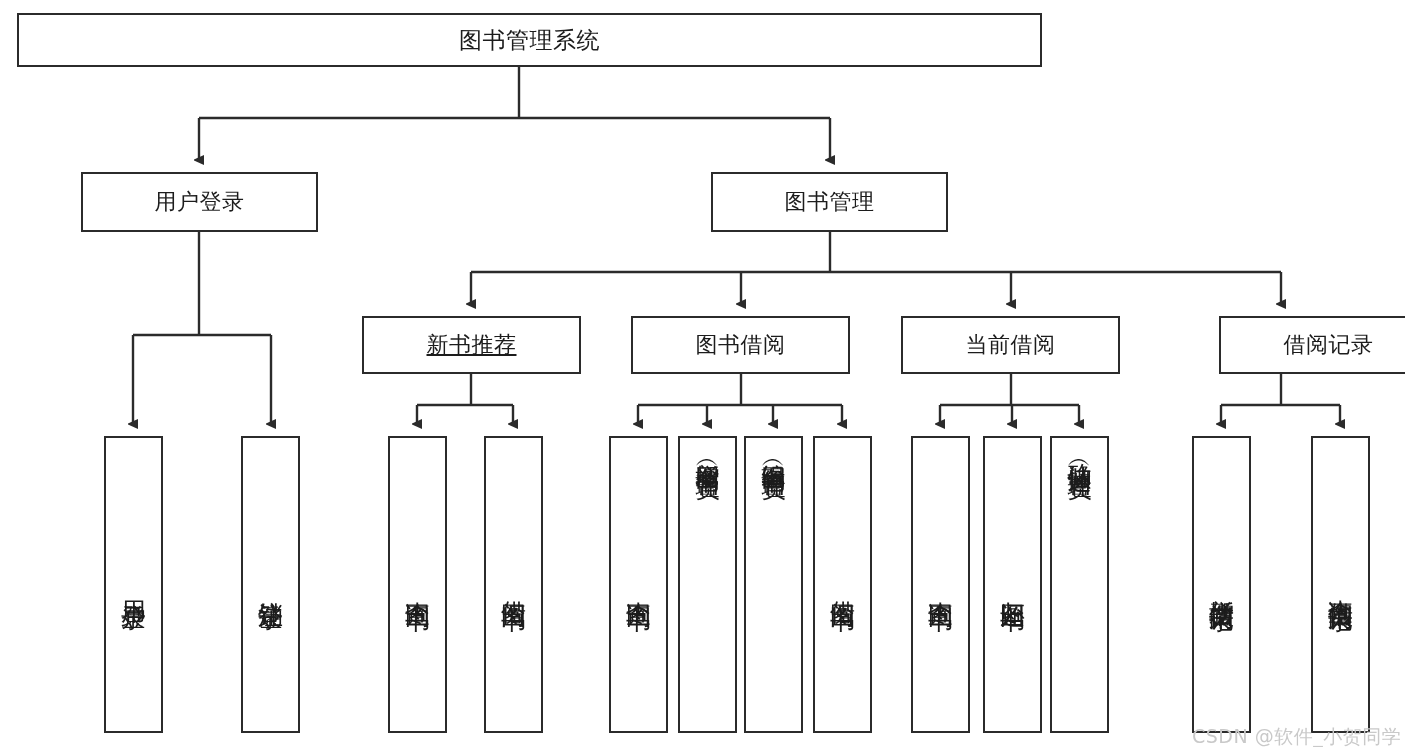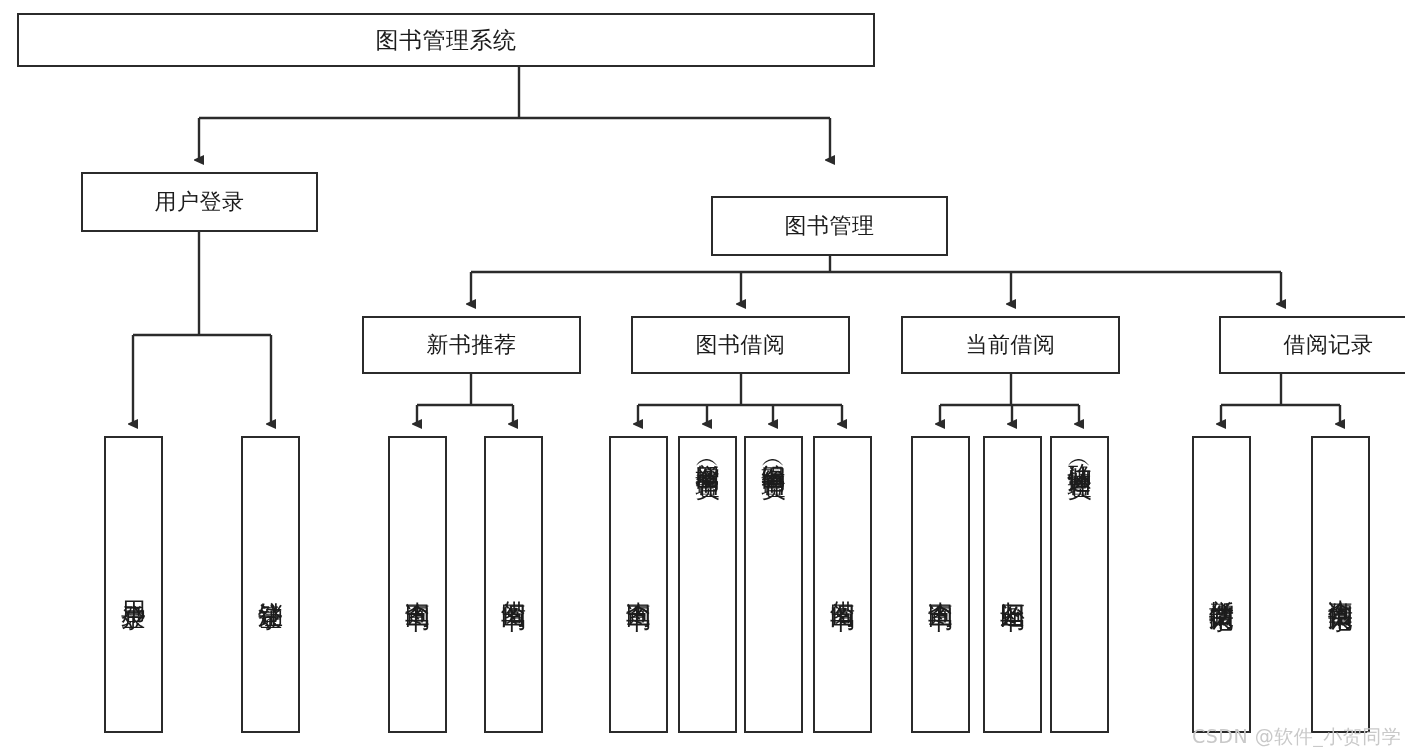--- a/index.html
+++ b/index.html
@@ -131,32 +131,32 @@
       <path d="M1012,405 L1012,424" marker-end="url(#arrow)"></path>
       <path d="M1079,405 L1079,424" marker-end="url(#arrow)"></path>
 
       <path d="M1281,374 L1281,405"></path>
       <path d="M1221,405 L1340,405"></path>
       <path d="M1221,405 L1221,424" marker-end="url(#arrow)"></path>
       <path d="M1340,405 L1340,424" marker-end="url(#arrow)"></path>
     </g>
   </svg>
 
-  <div class="node horiz root" style="left:17px; top:13px; width:858px; height:54px;">
+  <div class="node horiz root" style="left:17px; top:13px; width:1025px; height:54px;">
     <span class="label">图书管理系统</span>
   </div>
 
   <div class="node horiz" style="left:81px; top:172px; width:237px; height:60px;">
     <span class="label">用户登录</span>
   </div>
-  <div class="node horiz" style="left:711px; top:172px; width:237px; height:60px;margin-top:24px;">
+  <div class="node horiz" style="left:711px; top:172px; width:237px; height:60px;">
     <span class="label">图书管理</span>
   </div>
 
-  <div class="node horiz" style="left:362px; top:316px; width:219px; height:58px;">
+  <div class="node horiz" style="left:362px; top:316px; width:219px; height:58px;text-decoration:underline;">
     <span class="label">新书推荐</span>
   </div>
   <div class="node horiz" style="left:901px; top:316px; width:219px; height:58px;">
     <span class="label">当前借阅</span>
   </div>
   <div class="node horiz" style="left:631px; top:316px; width:219px; height:58px;">
     <span class="label">图书借阅</span>
   </div>
   <div class="node horiz" style="left:1171px; top:316px; width:219px; height:58px;margin-left:48px;">
     <span class="label">借阅记录</span>

